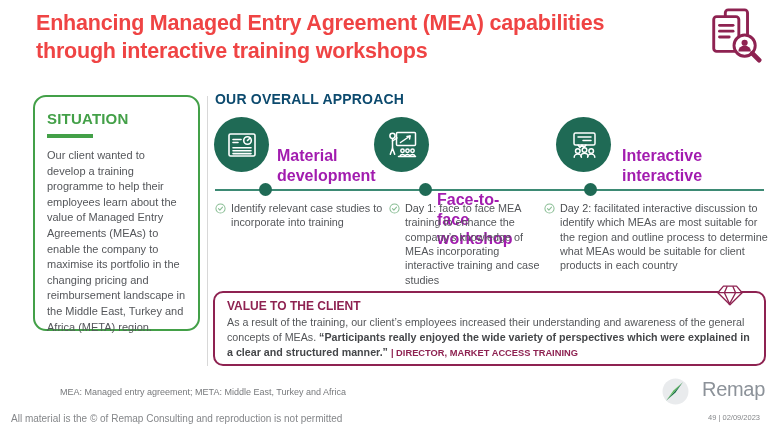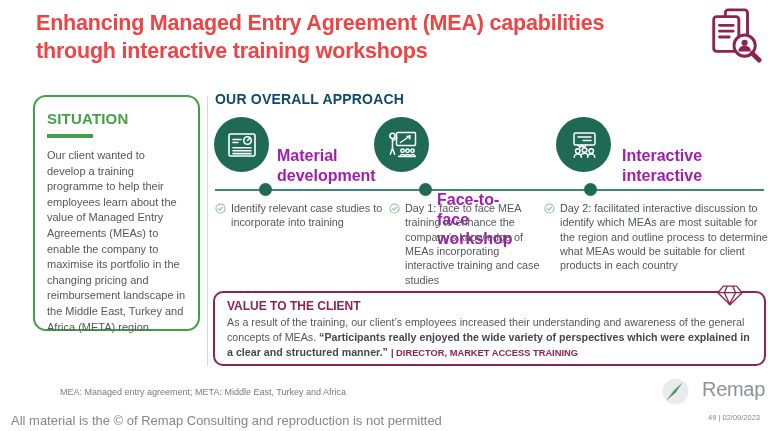--- a/index.html
+++ b/index.html
@@ -45,21 +45,21 @@
   }
   .val-h{font-size:12px;font-weight:700;color:#8e2251;margin-bottom:2px;}
   .val-body{font-size:10.7px;line-height:1.38;color:#55575a;}
   .val-quote{font-weight:700;color:#45474a;}
   .val-attr{font-weight:700;color:#8e2251;font-size:9.3px;}
   .gem-icon{position:absolute;left:716px;top:284px;}
   
   .footnote{position:absolute;left:60px;top:387px;font-size:9px;color:#77797c;text-align:right;}
   .logo{position:absolute;left:662px;top:378px;display:flex;align-items:flex-start;gap:13px;}
   .logo-word{font-size:20px;color:#8c9299;font-weight:500;letter-spacing:-0.3px;}
-  .copyright{position:absolute;left:11px;top:413px;font-size:13px;color:#85878a;}
+  .copyright{position:absolute;left:11px;top:413px;font-size:10px;color:#85878a;}
   .page-date{position:absolute;right:8px;top:413px;font-size:7.5px;color:#85878a;}
 </style>
 </head>
 <body>
 
 <div id="slide">
 
   <div class="title">Enhancing Managed Entry Agreement (MEA) capabilities through interactive training workshops</div>
 
   <div class="hdr-icon">

